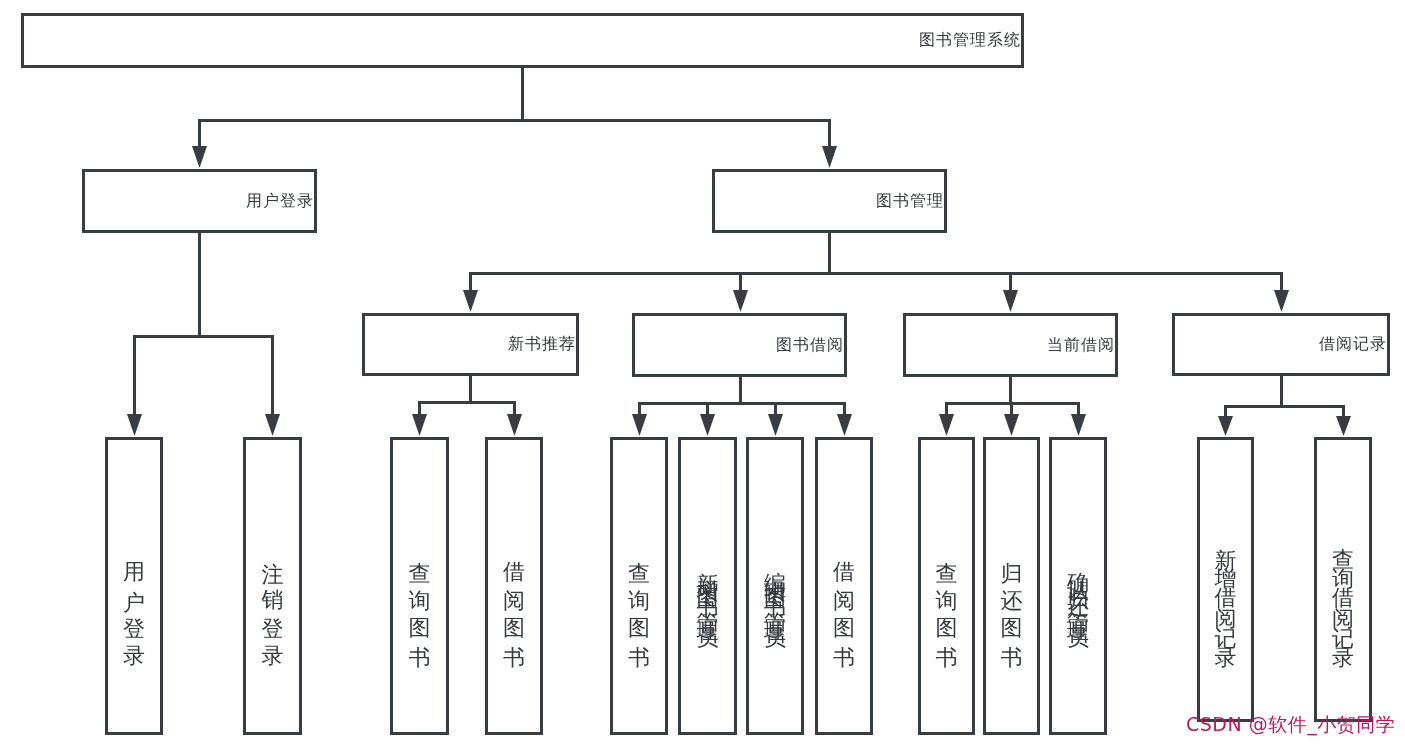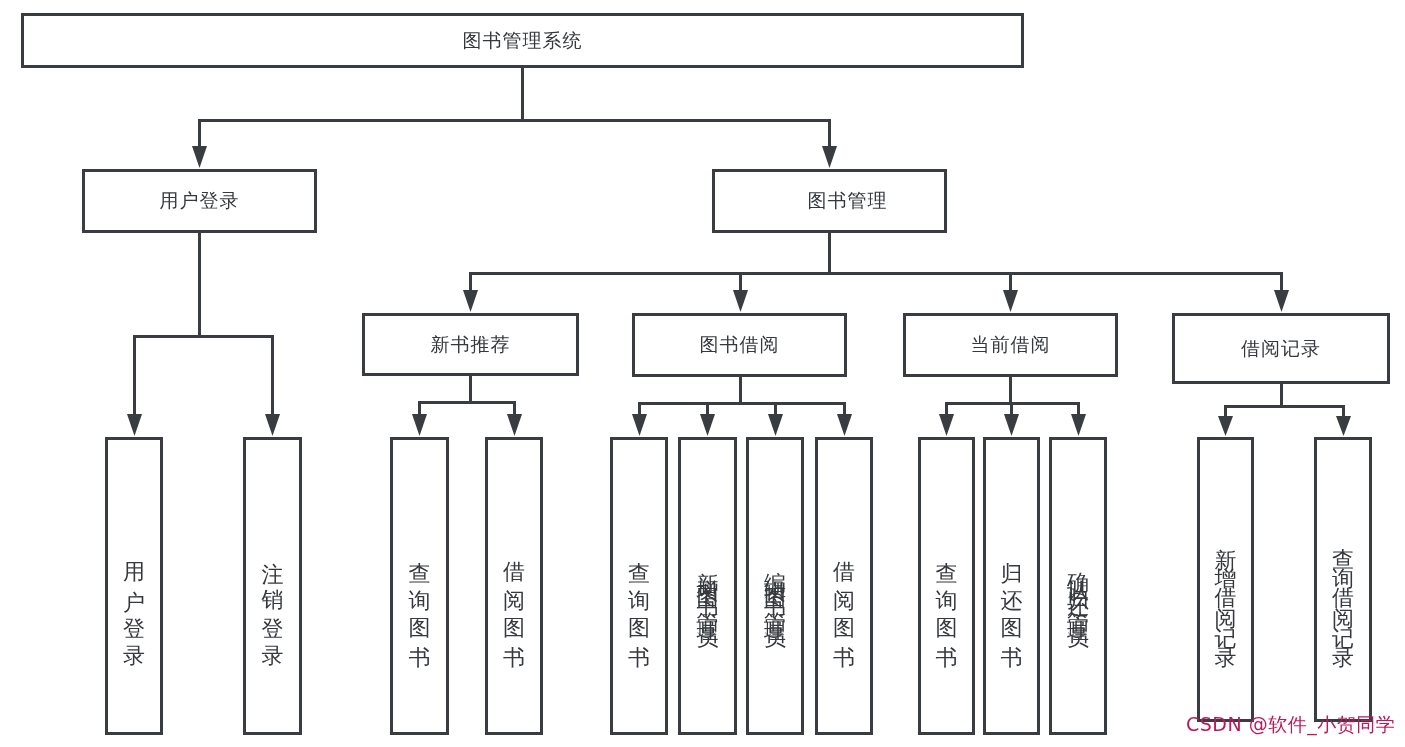--- a/index.html
+++ b/index.html
@@ -5,21 +5,21 @@
   html,body{margin:0;padding:0;background:#fff;}
   .canvas{
     position:relative;width:1405px;height:747px;background:#ffffff;overflow:hidden;
     font-family:"DejaVu Sans","Liberation Sans",sans-serif;color:#35383d;
   }
   .svg-layer{position:absolute;left:0;top:0;z-index:0;}
   .node{
     position:absolute;box-sizing:border-box;border:3px solid #393c40;background:#fff;
     display:flex;align-items:center;justify-content:center;z-index:1;
   }
-  .h-node{font-size:19px;letter-spacing:1px;white-space:nowrap;}
+  .h-node{font-size:16px;letter-spacing:1px;white-space:nowrap;justify-content:flex-end;}
   .vtext{
     writing-mode:vertical-rl;text-orientation:mixed;
     font-size:22px;line-height:1;white-space:nowrap;
   }
   .v4{letter-spacing:28px;margin-bottom:-28px;}
   .v6{letter-spacing:20px;margin-bottom:-20px;}
   .v9{letter-spacing:8px;margin-bottom:-8px;}
   .watermark{
     position:absolute;left:1186px;top:712px;z-index:2;
     font-size:19px;color:#be185d;letter-spacing:.5px;white-space:nowrap;
@@ -97,21 +97,21 @@
 
   <div class="node h-node" style="left:362px;top:313px;width:217px;height:63px;">
     <span>新书推荐</span>
   </div>
   <div class="node h-node" style="left:903px;top:313px;width:215px;height:64px;">
     <span>当前借阅</span>
   </div>
   <div class="node h-node" style="left:632px;top:313px;width:215px;height:64px;">
     <span>图书借阅</span>
   </div>
-  <div class="node h-node" style="left:1172px;top:313px;width:218px;height:71px;">
+  <div class="node h-node" style="left:1172px;top:313px;width:218px;height:63px;">
     <span>借阅记录</span>
   </div>
 
   <div class="node" style="left:105px;top:437px;width:58px;height:298px;">
     <span class="vtext v4">用户登录</span>
   </div>
   <div class="node" style="left:243px;top:437px;width:59px;height:298px;">
     <span class="vtext v4">注销登录</span>
   </div>
 

